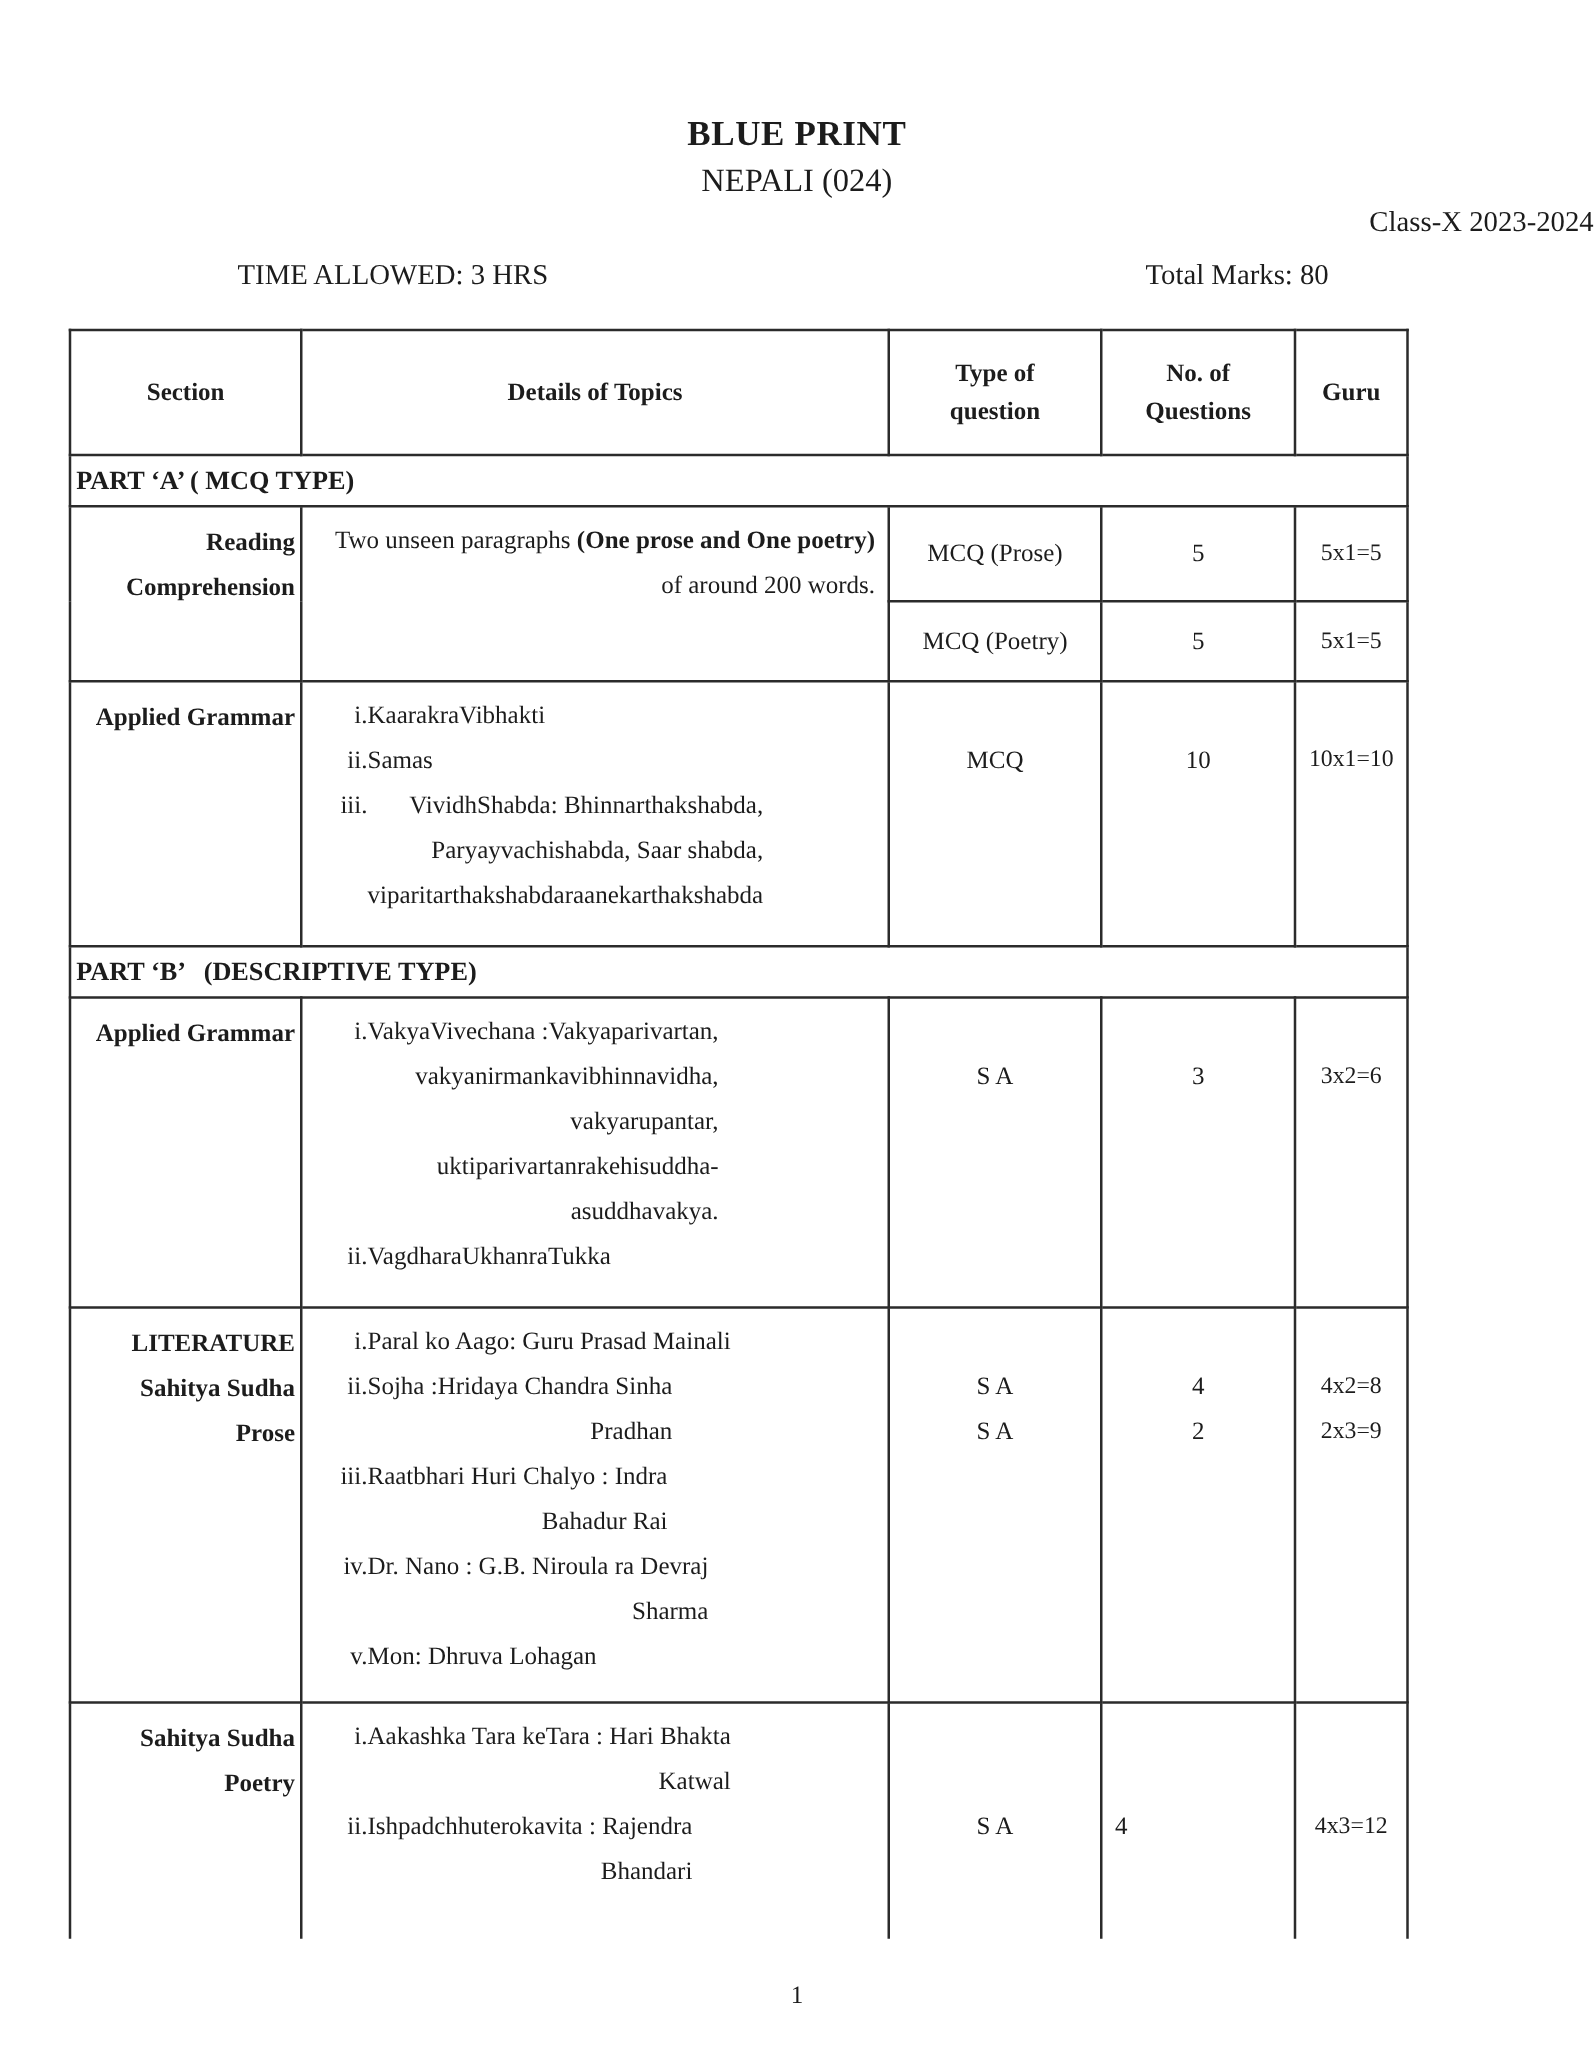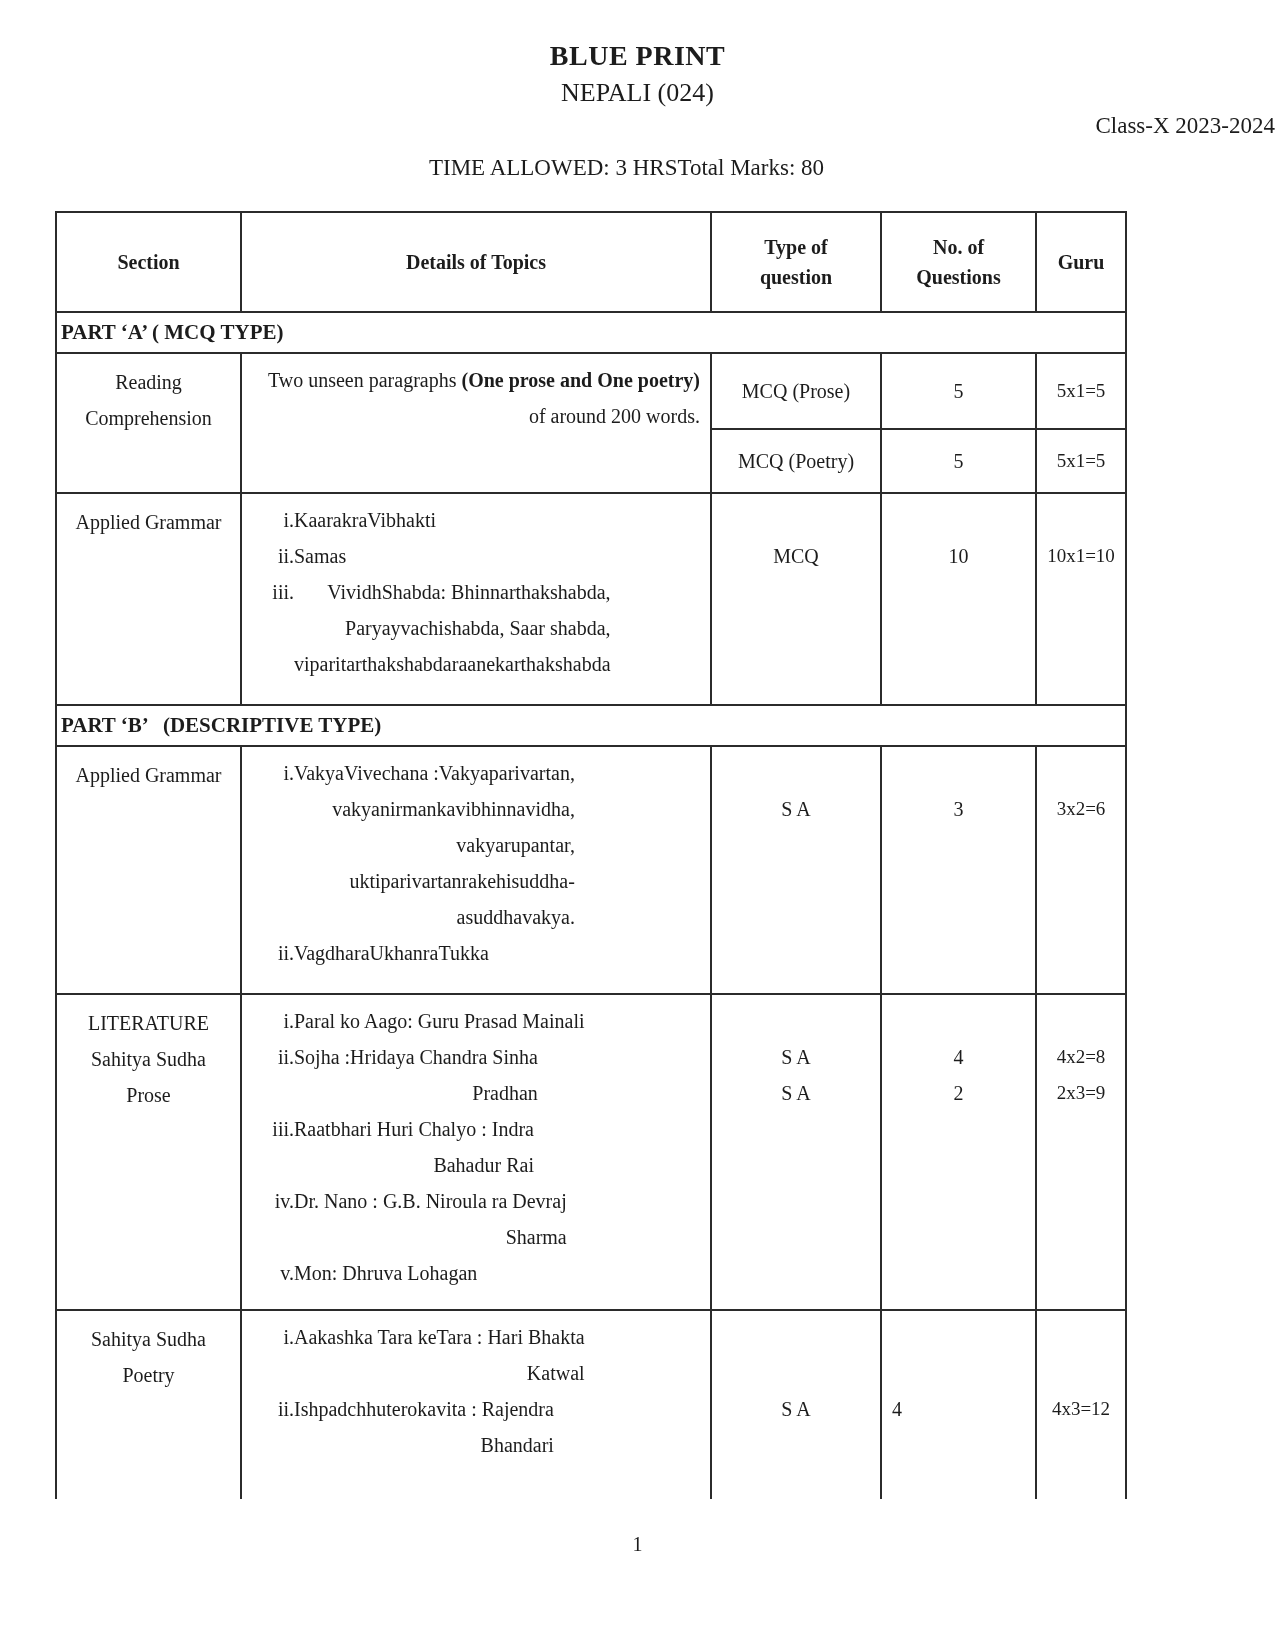--- a/index.html
+++ b/index.html
@@ -1,30 +1,30 @@
 <!DOCTYPE html>
 <html><head>
 <meta charset="utf-8">
 <style>
   html,body{margin:0;padding:0;}
   body{
     width:1275px;height:1651px;overflow:hidden;background:#ffffff;
     font-family:"Liberation Serif", serif;color:#1c1c1c;position:relative;
   }
-  .page{padding-top:40px;}
+  .page{padding-top:92px;}
   .titles{text-align:center;}
   .title{font-size:28px;font-weight:bold;letter-spacing:0.5px;}
   .subject{font-size:26px;margin-top:6px;}
   .classline{font-size:23px;margin-top:5px;text-align:right;}
-  .meta{display:flex;justify-content:center;padding:0 212px 0 190px;font-size:23px;margin-top:16px;}
+  .meta{display:flex;justify-content:space-between;padding:0 212px 0 190px;font-size:23px;margin-top:16px;}
   table{border-collapse:collapse;margin:30px 0 0 55px;width:1070px;table-layout:fixed;}
   th,td{border:2px solid #2b2b2b;}
   th{font-size:20px;font-weight:bold;padding:10px 4px;vertical-align:middle;white-space:pre-line;text-align:center;line-height:30px;}
   tr.part td{font-weight:bold;text-align:left;font-size:21px;padding:7px 4px;white-space:pre;border-radius:17px;}
-  .section-cell{font-weight:normal;text-align:center;vertical-align:top;padding:10px 4px;font-size:20px;line-height:36px;}
+  .section-cell{font-weight:bold;text-align:right;vertical-align:top;padding:10px 4px;font-size:20px;line-height:36px;}
   .details-cell{vertical-align:top;padding:8px 10px 8px 6px;font-size:20px;line-height:36px;text-align:right;}
   .rc-details{padding-left:10px;}
   .b{font-weight:bold;}
   .item{display:flex;}
   .item .m{width:40px;flex:none;padding-left:6px;}
   .item .t{white-space:pre-line;}
   .val{text-align:center;vertical-align:top;font-size:20px;line-height:36px;padding:8px 2px;}
   .marks{font-size:19px;}
   .mid{vertical-align:middle;}
   .vtop44{padding-top:44px;}

